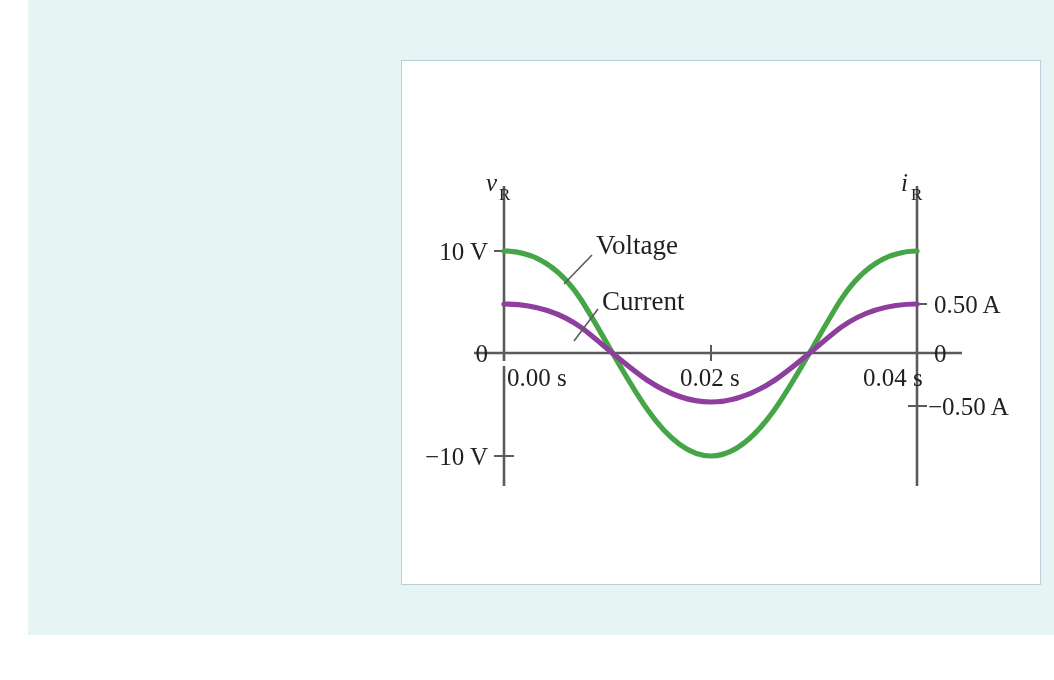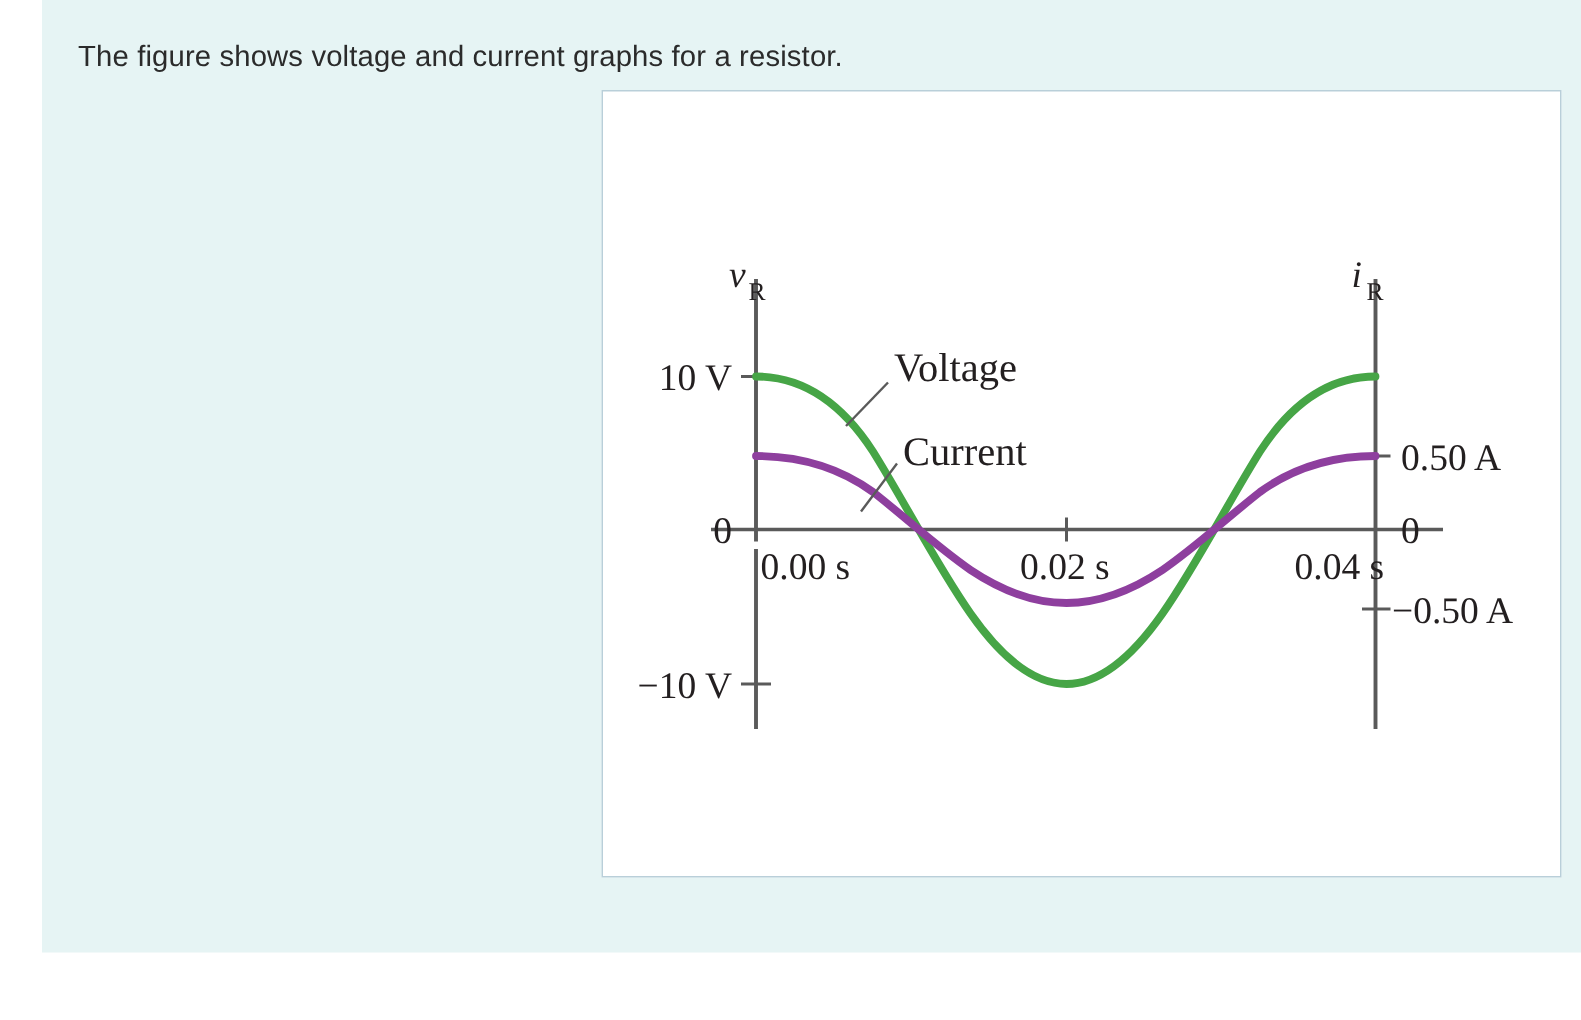--- a/index.html
+++ b/index.html
@@ -81,21 +81,20 @@
     fill: none;
   }
 </style>
 </head>
 <body>
 
 <div id="root">
 
   <div id="question-panel">
 
-    <div id="question-text">The figure shows voltage and current graphs for a resistor.</div>
 
     <div id="figure-frame">
       <svg id="figure-svg" viewBox="0 0 640 525" xmlns="http://www.w3.org/2000/svg">
 
         <line class="axis-line" x1="72" y1="292" x2="560" y2="292" stroke-width="2.4"></line>
 
         <line class="axis-line" x1="102" y1="125" x2="102" y2="300" stroke-width="2.6"></line>
 
         <line class="axis-line" x1="102" y1="305" x2="102" y2="425" stroke-width="2.6"></line>
 

